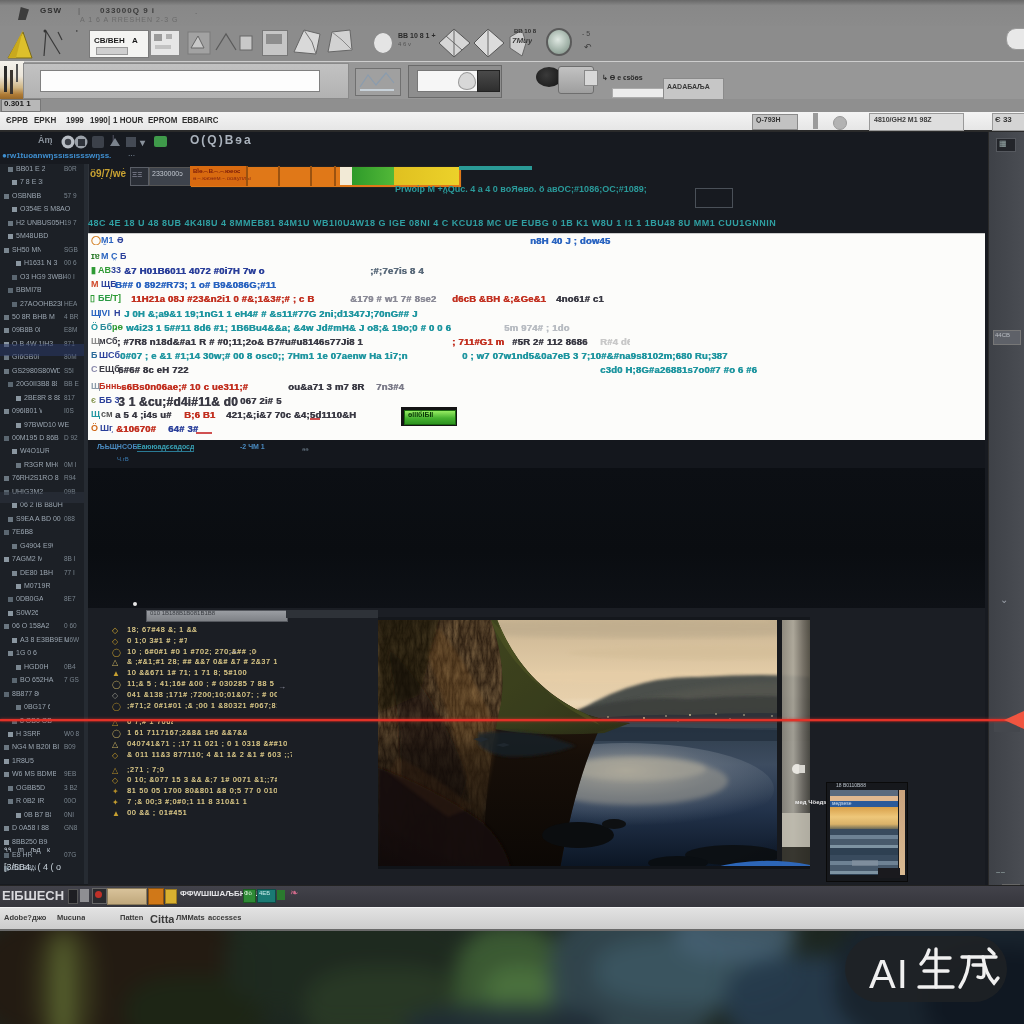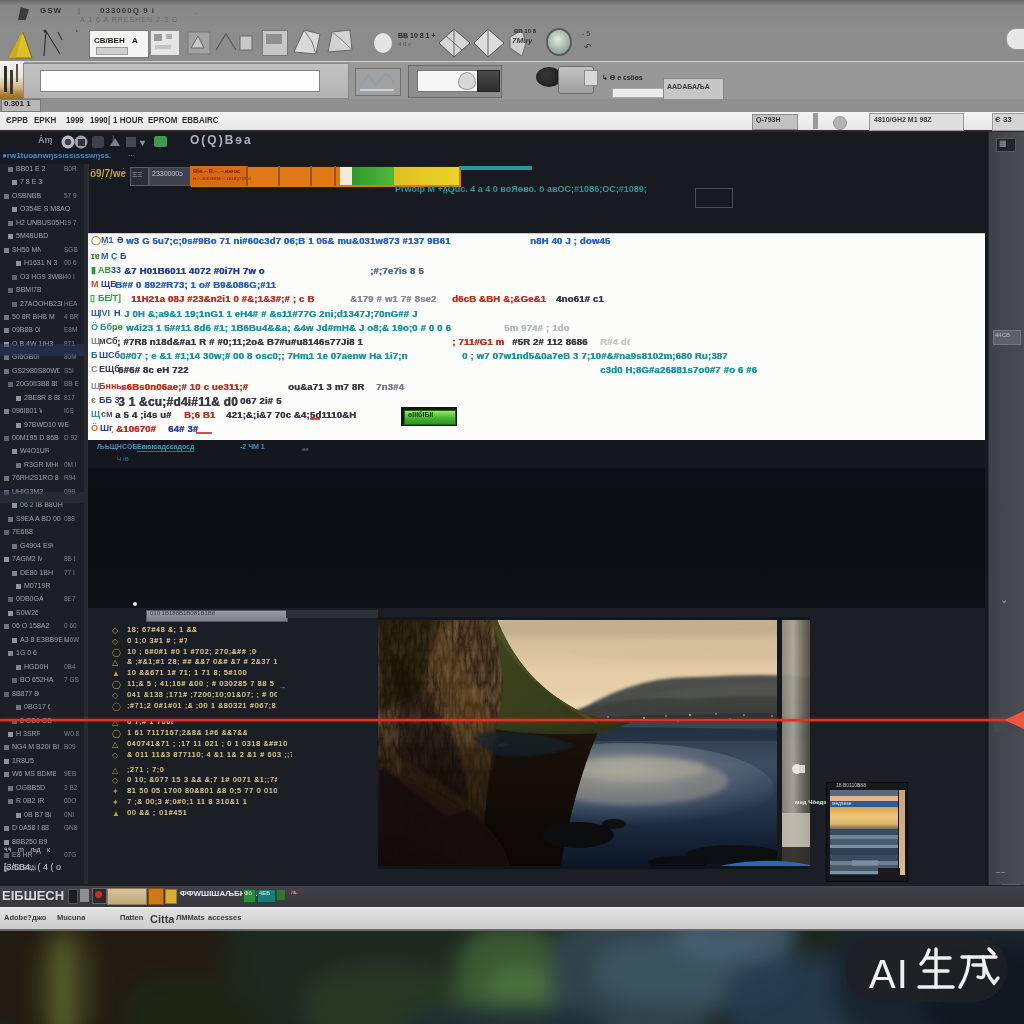--- a/index.html
+++ b/index.html
@@ -294,34 +294,34 @@
 <div class="a" style="left:246px;top:166px;width:2px;height:20px;background:#9a5210;"></div>
 <div class="a" style="left:278px;top:166px;width:2px;height:20px;background:#9a5210;"></div>
 <div class="a" style="left:310px;top:166px;width:2px;height:20px;background:#9a5210;"></div>
 <div class="a" style="left:334px;top:166px;width:2px;height:20px;background:#9a5210;"></div>
 <div class="a" style="left:340px;top:167px;width:12px;height:18px;background:#f2ead6;"></div>
 <div class="a" style="left:352px;top:167px;width:42px;height:18px;background:linear-gradient(90deg,#2e9a2a,#52b838);"></div>
 <div class="a" style="left:394px;top:167px;width:65px;height:18px;background:linear-gradient(90deg,#e0c020,#ecd22a);"></div>
 <div class="a" style="left:459px;top:166px;width:73px;height:4px;background:#2a9a96;"></div>
 <div class="tx" style="left:395px;top:184px;font-size:9px;color:#2a9a9a;font-weight:bold;letter-spacing:0px;">Prwoip M   +ʌ̪Quc. 4 а 4 0   воЯөво. ӧ авOC;#1086;OC;#1089;</div>
 <div class="a" style="left:695px;top:188px;width:36px;height:18px;background:transparent;border:1px solid #4a5058;"></div>
+<div class="tx" style="left:88px;top:218px;font-size:9px;color:#2f9fa2;font-weight:bold;letter-spacing:0px;width:725px;letter-spacing:0.5px;">48C 4E 18 U 48 8UB 4K4I8U 4 8MMEB81 84M1U WB1I0U4W18 G IGE 08NI 4 C KCU18 MC UE EUBG 0 1B K1 W8U 1 I1 1 1BU48 8U MM1 CUU1GNNIN</div>
 <div class="a" style="left:88px;top:233px;width:897px;height:207px;background:#fcfcfa;border-top:1px solid #ccc;"></div>
 <div class="tx" style="left:91px;top:235px;font-size:9px;font-weight:bold;color:#d07818;">◯</div>
 <div class="tx" style="left:101px;top:235px;font-size:9px;font-weight:bold;color:#2a64c0;">M̫1</div>
 <div class="tx" style="left:117px;top:235px;font-size:9px;font-weight:bold;color:#2a3f9a;">Ə</div>
-<div class="tx" style="left:126px;top:235px;width:400px;font-size:9.5px;font-weight:bold;color:#2a64c0;letter-spacing:0.2px;text-shadow:0.5px 0 0 currentColor;">w3 G 5u7;c;0s#9Bo 71 ni#60c3d7 06;B 1 05&amp; mu&amp;031w873 #137 9B61</div>
 <div class="tx" style="left:530px;top:235px;width:95px;font-size:9.5px;font-weight:bold;color:#2a64c0;letter-spacing:0.2px;text-shadow:0.5px 0 0 currentColor;">n8H 40 J ; dow45</div>
 <div class="tx" style="left:91px;top:251px;font-size:9px;font-weight:bold;color:#2a7a2a;">ɪɐ</div>
 <div class="tx" style="left:101px;top:251px;font-size:9px;font-weight:bold;color:#2a64c0;">M C̯</div>
 <div class="tx" style="left:120px;top:251px;font-size:9px;font-weight:bold;color:#2a3f9a;">Б</div>
 <div class="tx" style="left:91px;top:265px;font-size:9px;font-weight:bold;color:#2e9a34;">▮</div>
 <div class="tx" style="left:98px;top:265px;font-size:9px;font-weight:bold;color:#2e9a34;">AB</div>
 <div class="tx" style="left:111px;top:265px;font-size:9px;font-weight:bold;color:#2a3f9a;">33</div>
 <div class="tx" style="left:124px;top:265px;width:160px;font-size:9.5px;font-weight:bold;color:#2a3f9a;letter-spacing:0.2px;text-shadow:0.5px 0 0 currentColor;">&amp;7 H01B6011 4072 #0i7H 7w o</div>
-<div class="tx" style="left:370px;top:265px;width:72px;font-size:9.5px;font-weight:bold;color:#5a6a7a;letter-spacing:0.2px;text-shadow:0.5px 0 0 currentColor;">;#;7e7is 8 5</div>
+<div class="tx" style="left:370px;top:265px;width:72px;font-size:9.5px;font-weight:bold;color:#5a6a7a;letter-spacing:0.2px;text-shadow:0.5px 0 0 currentColor;">;#;7e7is 8 4</div>
 <div class="tx" style="left:91px;top:279px;font-size:9px;font-weight:bold;color:#d04828;">M</div>
 <div class="tx" style="left:101px;top:279px;font-size:9px;font-weight:bold;color:#2a3f9a;">ЩБ</div>
 <div class="tx" style="left:115px;top:279px;width:195px;font-size:9.5px;font-weight:bold;color:#2a64c0;letter-spacing:0.2px;text-shadow:0.5px 0 0 currentColor;">B## 0 892#R73; 1 o# B9&amp;086G;#11</div>
 <div class="tx" style="left:90px;top:293px;font-size:9px;font-weight:bold;color:#2e9a34;">▯</div>
 <div class="tx" style="left:98px;top:293px;font-size:9px;font-weight:bold;color:#2a9a44;">БЕ</div>
 <div class="tx" style="left:110px;top:293px;font-size:9px;font-weight:bold;color:#2e9a34;">/Т]</div>
 <div class="tx" style="left:131px;top:293px;width:215px;font-size:9.5px;font-weight:bold;color:#c23020;letter-spacing:0.2px;text-shadow:0.5px 0 0 currentColor;">11H21a 08J #23&amp;n2i1 0 #&amp;;1&amp;3#;# ; c B</div>
 <div class="tx" style="left:350px;top:293px;width:98px;font-size:9.5px;font-weight:bold;color:#8a8a96;letter-spacing:0.2px;text-shadow:0.5px 0 0 currentColor;">&amp;179 # w1 7# 8se2</div>
 <div class="tx" style="left:452px;top:293px;width:100px;font-size:9.5px;font-weight:bold;color:#c23020;letter-spacing:0.2px;text-shadow:0.5px 0 0 currentColor;">d6cB &amp;BH &amp;;&amp;Ge&amp;1</div>
 <div class="tx" style="left:556px;top:293px;width:58px;font-size:9.5px;font-weight:bold;color:#3a3a44;letter-spacing:0.2px;text-shadow:0.5px 0 0 currentColor;">4no61# c1</div>

